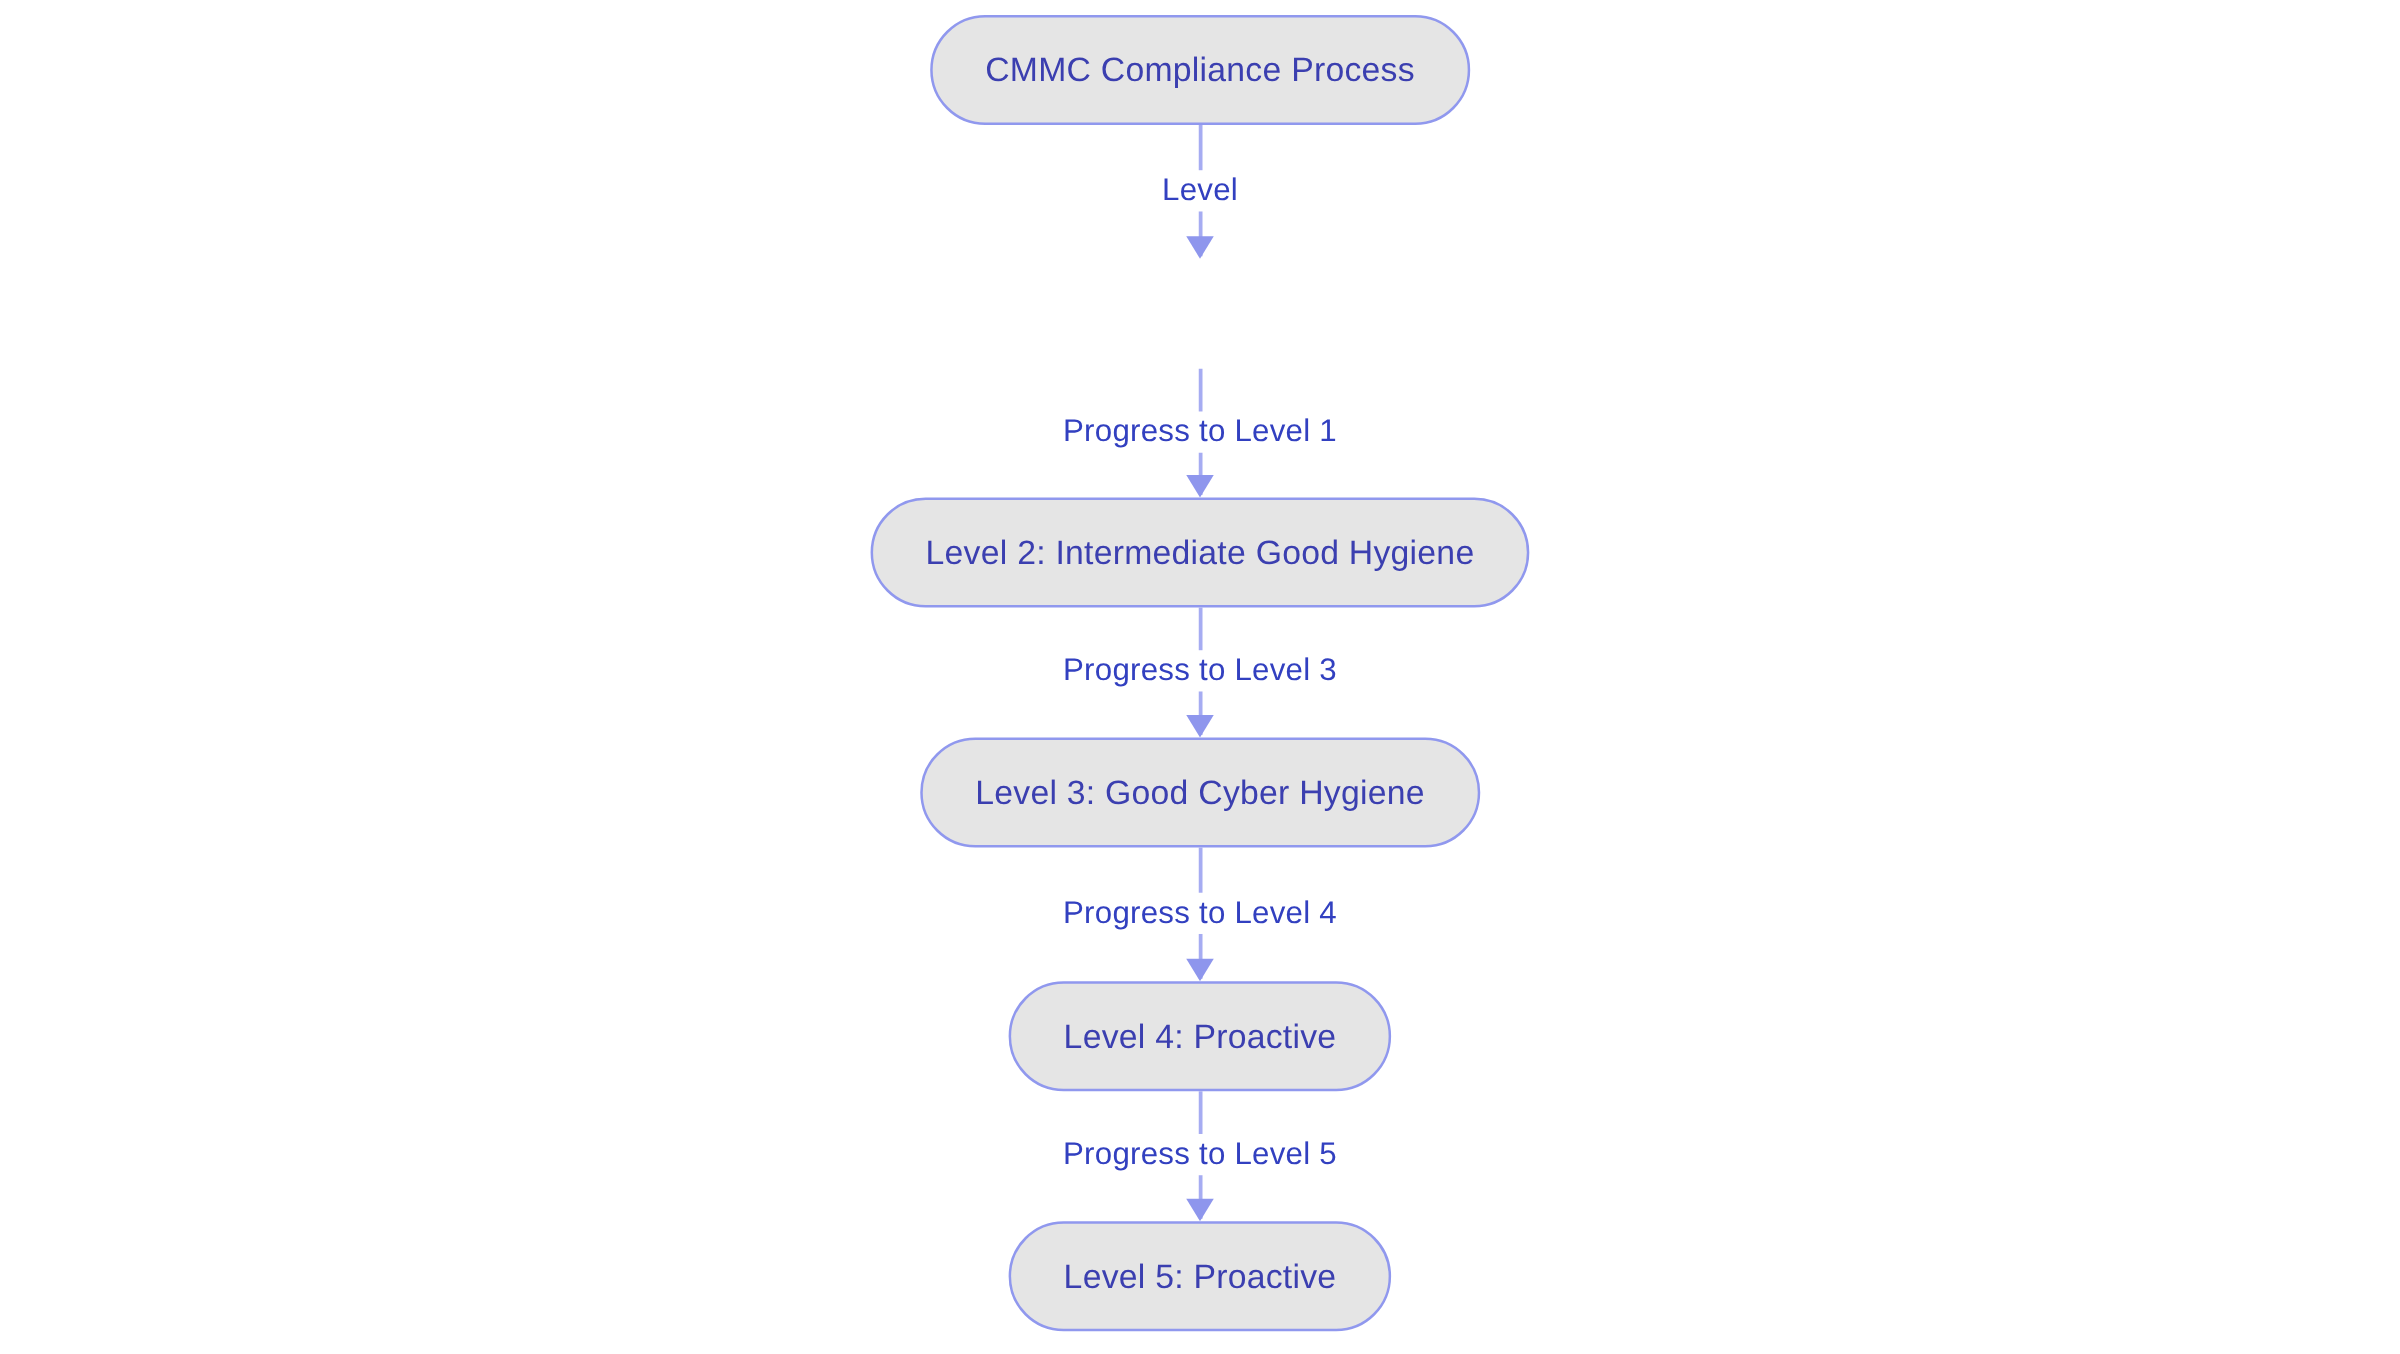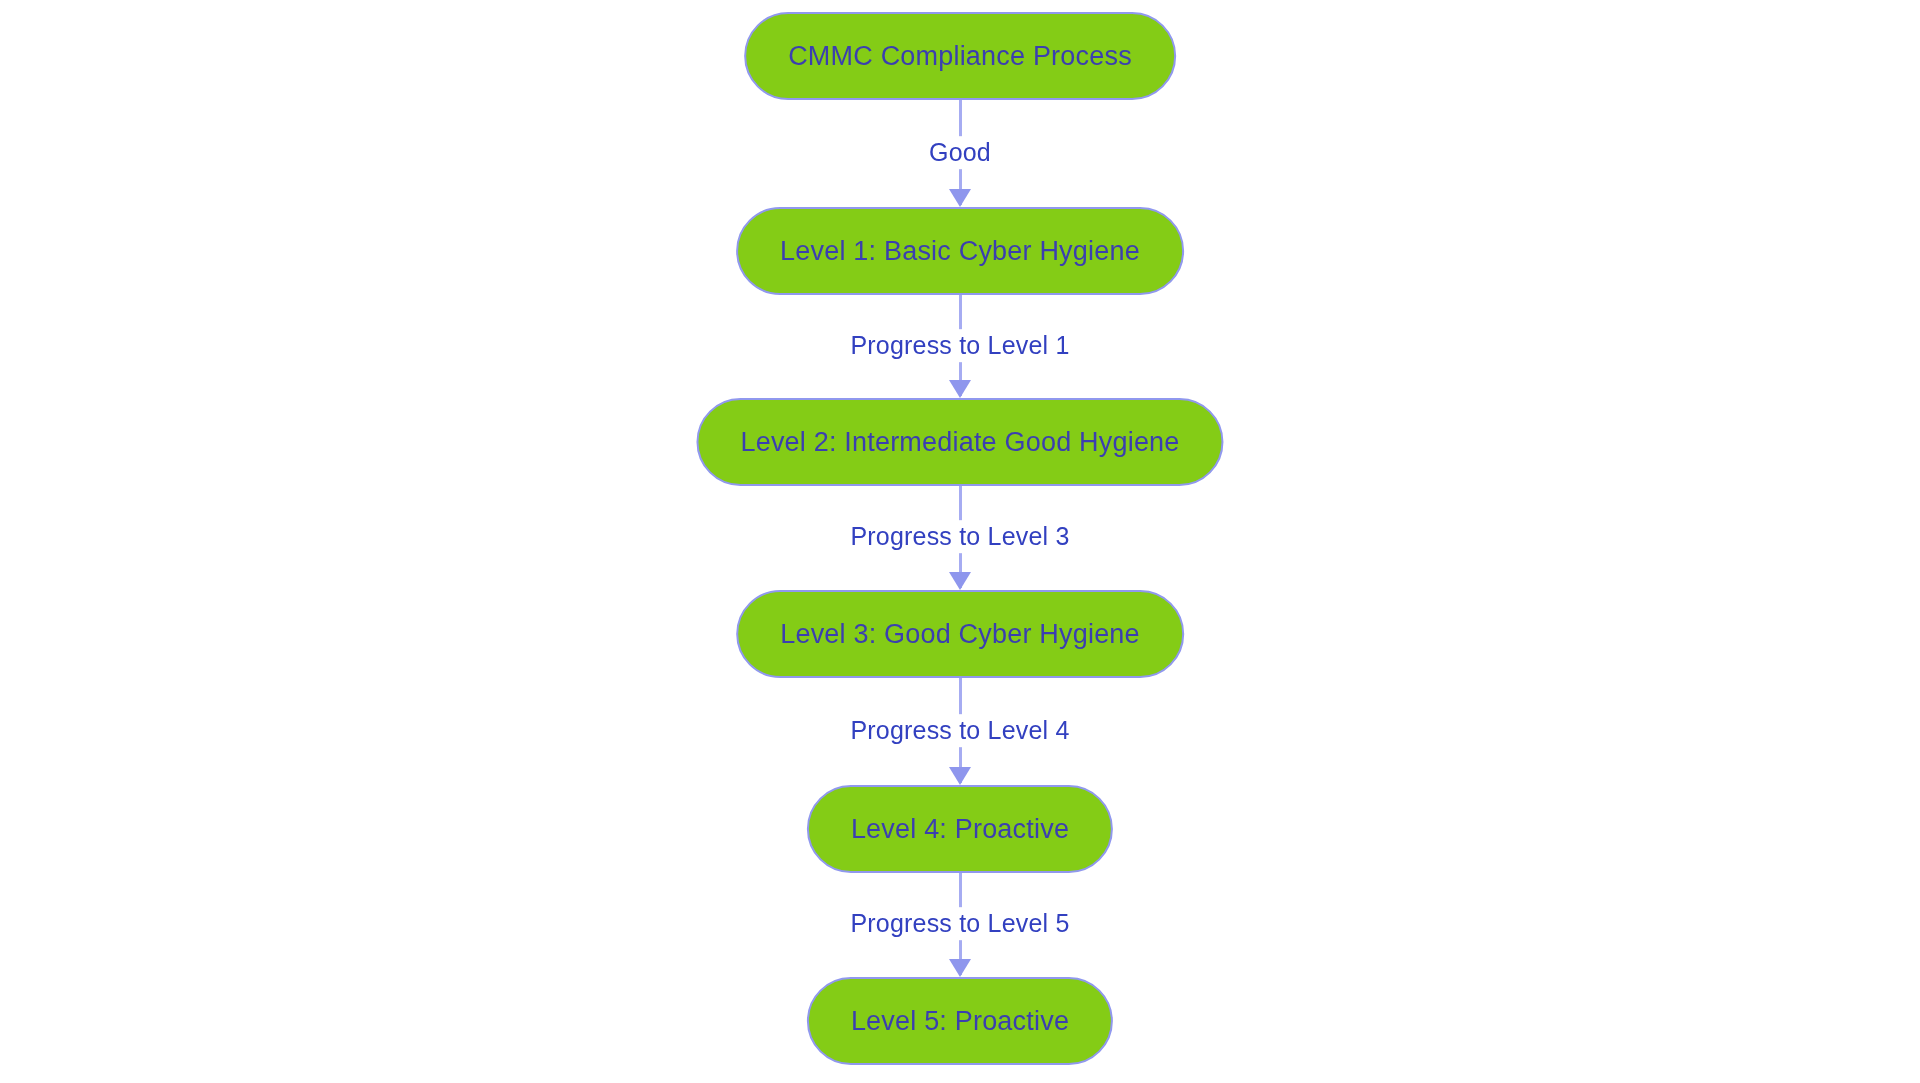--- a/index.html
+++ b/index.html
@@ -16,21 +16,21 @@
     overflow: hidden;
   }
   
   .node {
     position: absolute;
     left: 50%;
     transform: translateX(-50%);
     height: 88px;
     box-sizing: border-box;
     padding: 0 42px;
-    background: #84cc16;
+    background: #e5e5e5;
     border: 2px solid #9098ee;
     border-radius: 44px;
     display: flex;
     align-items: center;
     justify-content: center;
     white-space: nowrap;
     color: #3b3fb0;
     font-size: 27px;
     font-weight: 500;
     letter-spacing: 0.2px;
@@ -91,26 +91,23 @@
 
 <div class="canvas">
 
   <div class="node node-0">
     <span>CMMC Compliance Process</span>
   </div>
 
   <div class="edge edge-0">
     <div class="edge-line"></div>
     <div class="edge-arrowhead"></div>
-    <div class="edge-label">Good</div>
+    <div class="edge-label">Level</div>
   </div>
 
-  <div class="node node-1">
-    <span>Level 1: Basic Cyber Hygiene</span>
-  </div>
 
   <div class="edge edge-1">
     <div class="edge-line"></div>
     <div class="edge-arrowhead"></div>
     <div class="edge-label">Progress to Level 1</div>
   </div>
 
   <div class="node node-2">
     <span>Level 2: Intermediate Good Hygiene</span>
   </div>

